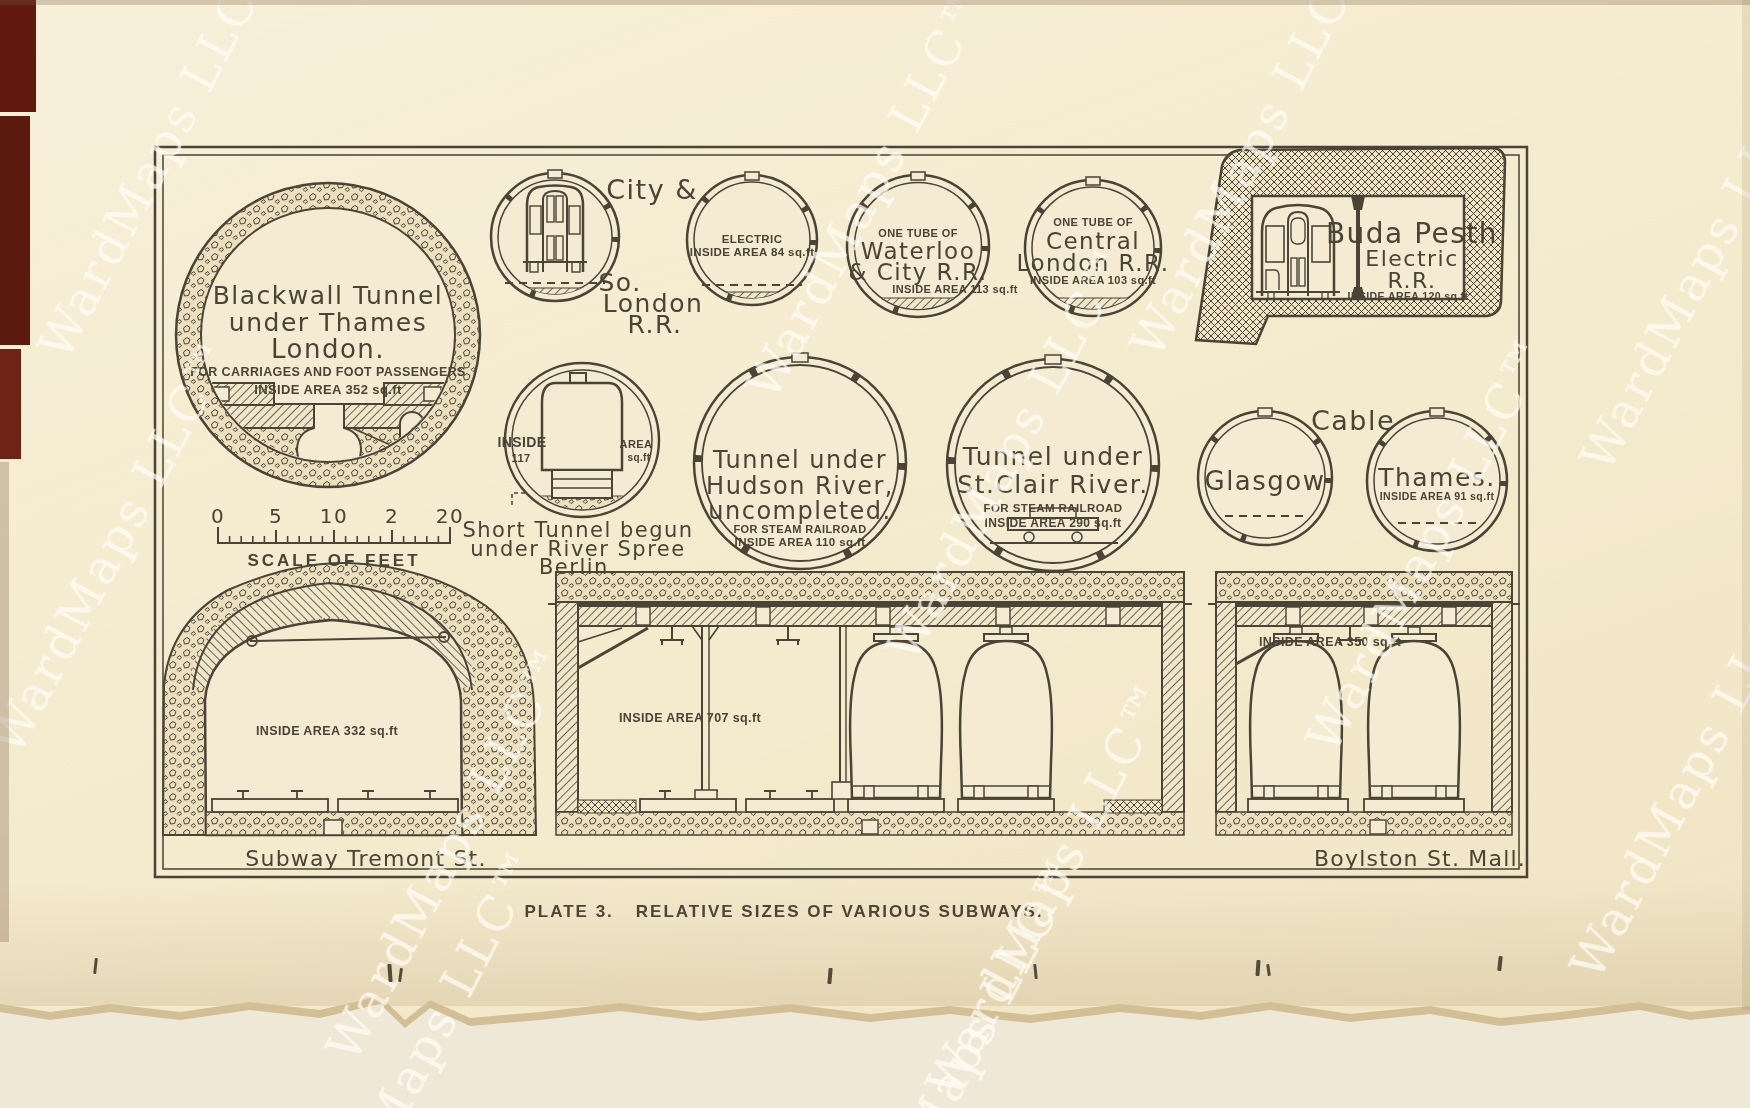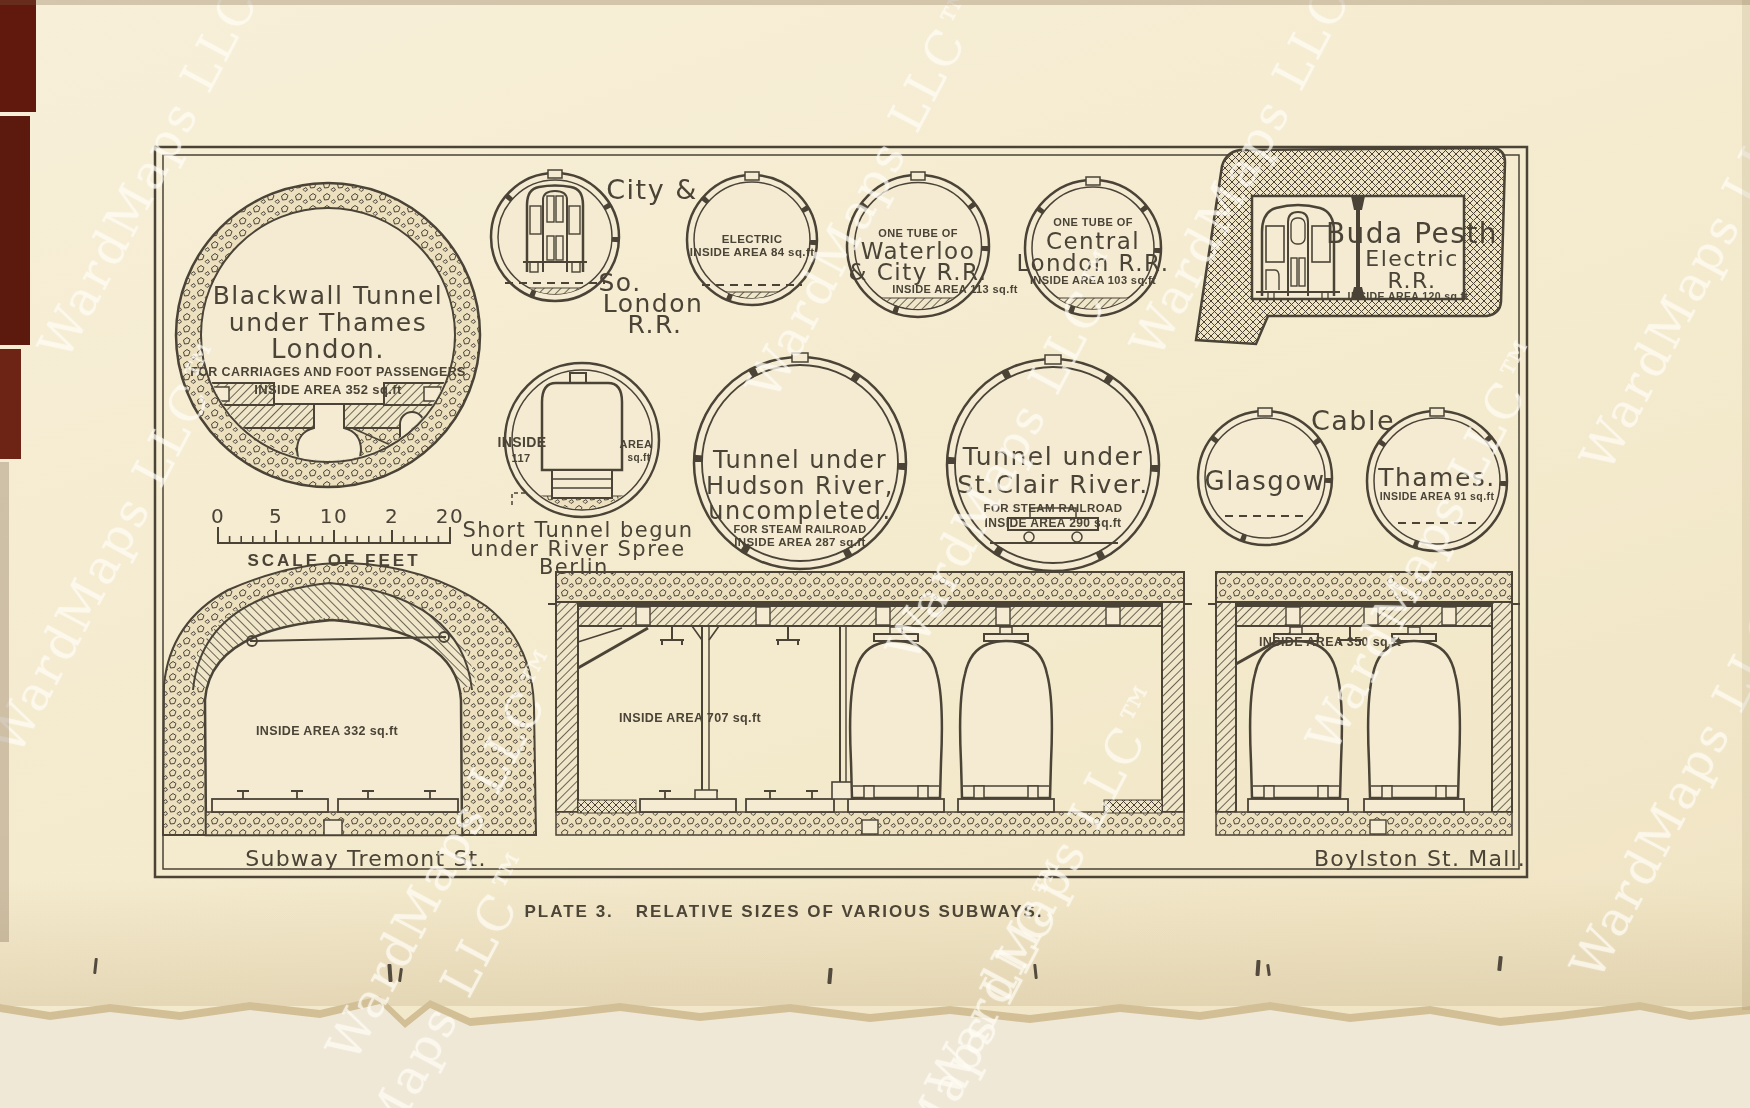--- a/index.html
+++ b/index.html
@@ -341,21 +341,21 @@
     <div class="t note" style="left:636px;top:444px;font-size:11px">AREA</div>
     <div class="t note" style="left:639px;top:457px;font-size:10px">sq.ft</div>
     <div class="t hand" style="left:578px;top:530px;font-size:21px">Short Tunnel begun</div>
     <div class="t hand" style="left:578px;top:549px;font-size:21px">under River Spree</div>
     <div class="t hand" style="left:578px;top:567px;font-size:21px">Berlin.</div>
 
     <div class="t hand" style="left:800px;top:460px;font-size:24px">Tunnel under</div>
     <div class="t hand" style="left:800px;top:486px;font-size:24px">Hudson River,</div>
     <div class="t hand" style="left:800px;top:511px;font-size:24px">uncompleted.</div>
     <div class="t note" style="left:800px;top:529px;font-size:11px">FOR STEAM RAILROAD</div>
-    <div class="t note" style="left:800px;top:542px;font-size:11.5px">INSIDE AREA 287 sq.ft</div>
+    <div class="t note" style="left:800px;top:542px;font-size:11.5px">INSIDE AREA 110 sq.ft</div>
 
     <div class="t hand" style="left:1053px;top:456px;font-size:25px">Tunnel under</div>
     <div class="t hand" style="left:1053px;top:484px;font-size:25px">St.Clair River.</div>
     <div class="t note" style="left:1053px;top:508px;font-size:11.5px">FOR STEAM RAILROAD</div>
     <div class="t note" style="left:1053px;top:523px;font-size:12px">INSIDE AREA 290 sq.ft</div>
 
     <div class="t hand" style="left:1265px;top:481px;font-size:26px">Glasgow</div>
     <div class="t hand" style="left:1353px;top:420px;font-size:27px">Cable</div>
     <div class="t hand" style="left:1437px;top:477px;font-size:25px">Thames.</div>
     <div class="t note" style="left:1437px;top:496px;font-size:10.5px">INSIDE AREA 91 sq.ft</div>

